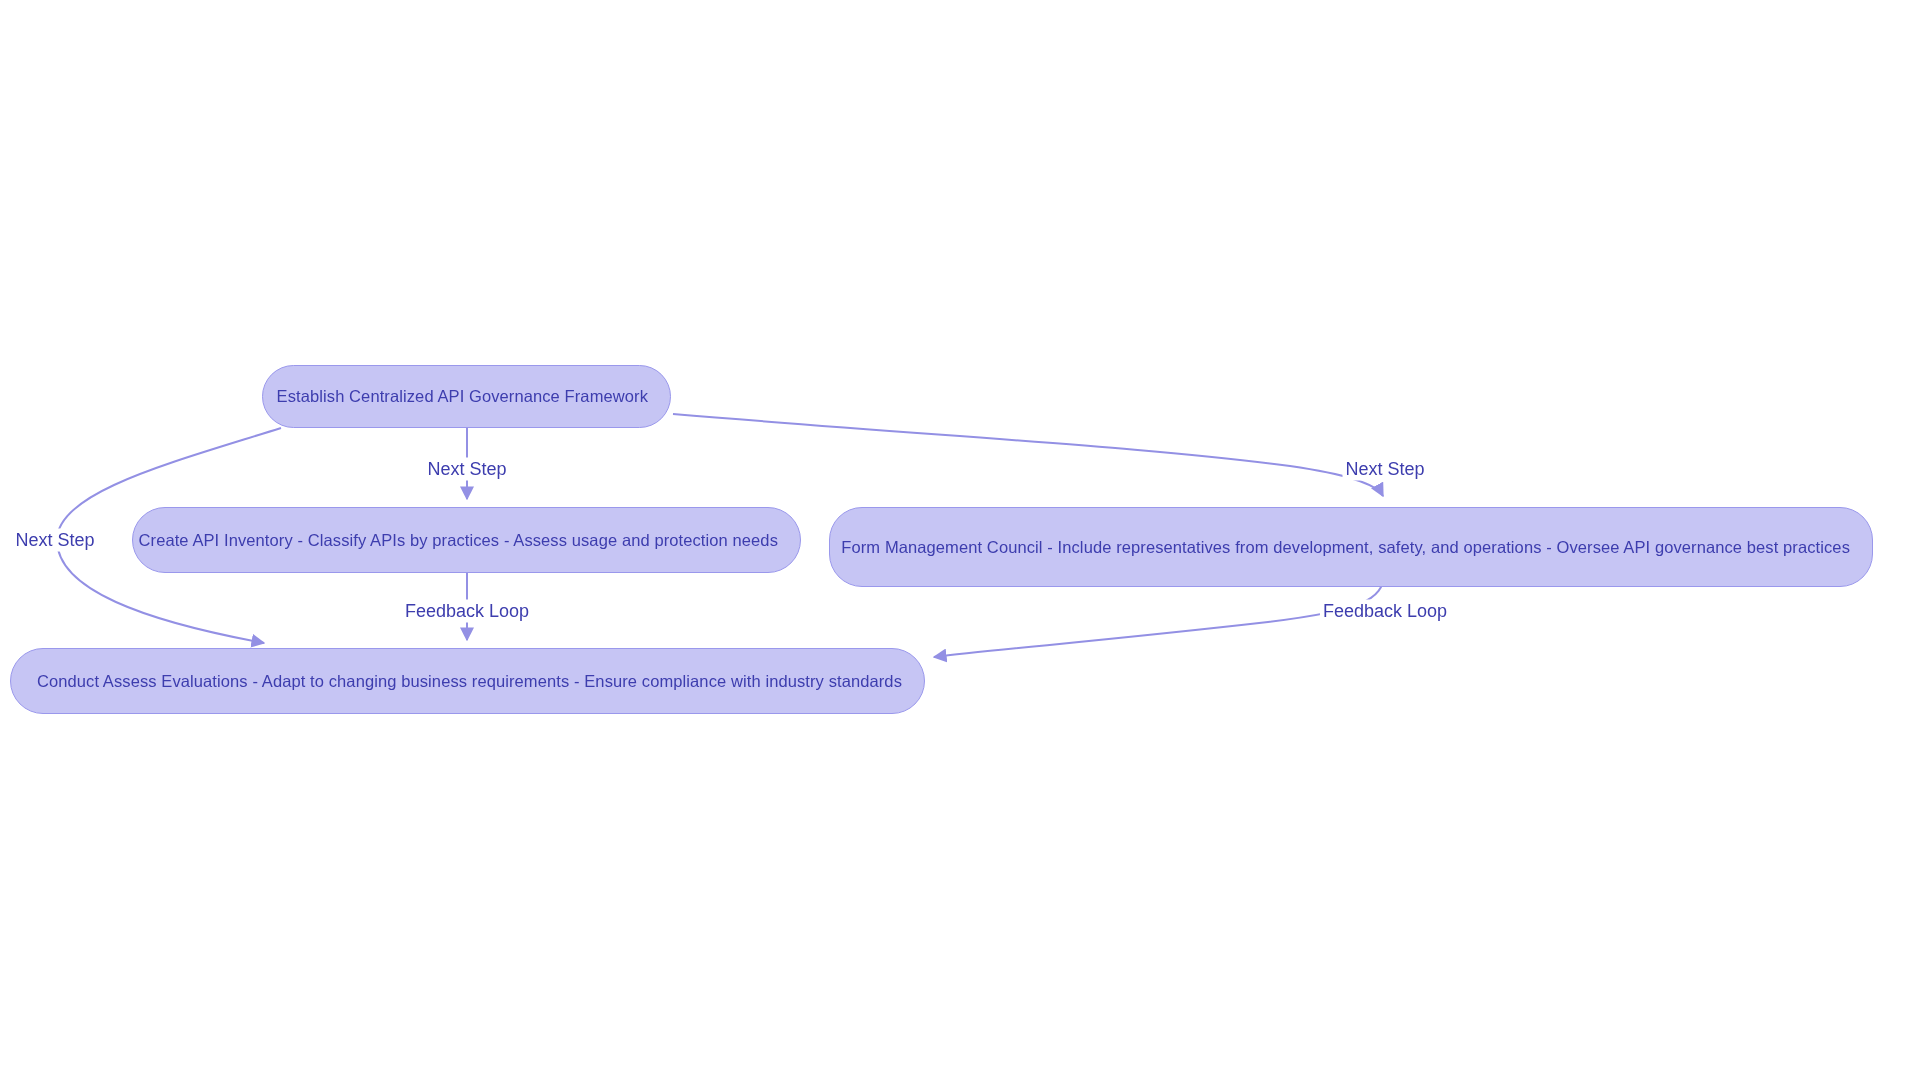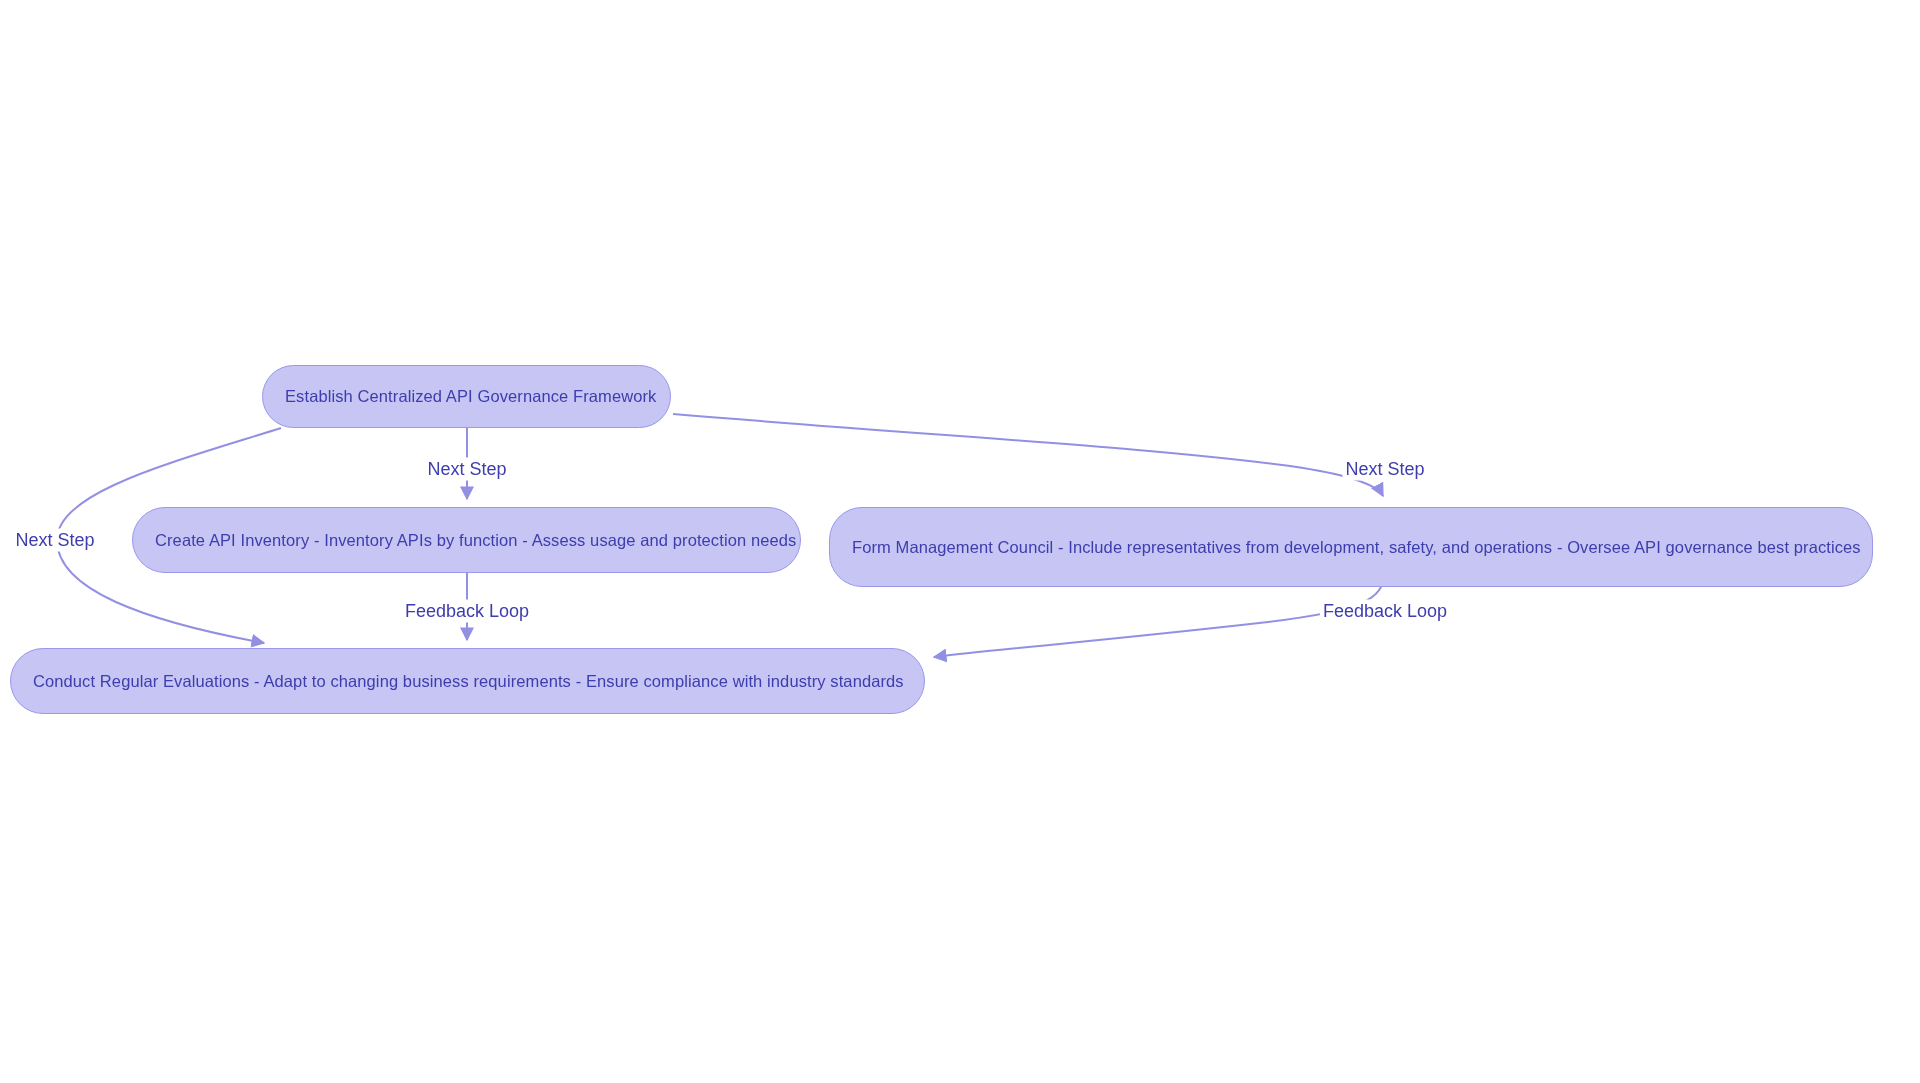--- a/index.html
+++ b/index.html
@@ -23,21 +23,21 @@
   .edge-path {
     fill: none;
     stroke: #9390e4;
     stroke-width: 2px;
   }
 
   .node {
     position: absolute;
     display: flex;
     align-items: center;
-    justify-content: flex-start;
+    justify-content: flex-end;
     background: #c6c5f4;
     border: 1px solid #9a98ec;
     border-radius: 33px;
     color: #3d3dae;
     font-size: 16.5px;
     text-align: center;
     padding: 0 22px;
     white-space: nowrap;
     letter-spacing: 0.1px;
   }
@@ -77,29 +77,29 @@
     <path class="edge-path" d="M 281 428 C 170 463, 57 492, 57 540 C 57 590, 145 621, 264 643" marker-end="url(#arrowhead)"></path>
     <path class="edge-path" d="M 467 573 L 467 640" marker-end="url(#arrowhead)"></path>
     <path class="edge-path" d="M 1384 573 C 1384 601, 1358 611, 1268 622 C 1110 640, 1000 649, 934 657" marker-end="url(#arrowhead)"></path>
   </svg>
 
   <div class="node node-a">
     <span>Establish Centralized API Governance Framework</span>
   </div>
 
   <div class="node node-b">
-    <span>Create API Inventory - Inventory APIs by function - Assess usage and protection needs</span>
+    <span>Create API Inventory - Classify APIs by practices - Assess usage and protection needs</span>
   </div>
 
   <div class="node node-c">
     <span>Form Management Council - Include representatives from development, safety, and operations - Oversee API governance best practices</span>
   </div>
 
   <div class="node node-d">
-    <span>Conduct Regular Evaluations - Adapt to changing business requirements - Ensure compliance with industry standards</span>
+    <span>Conduct Assess Evaluations - Adapt to changing business requirements - Ensure compliance with industry standards</span>
   </div>
 
   <div class="edge-label label-ab">Next Step</div>
 
   <div class="edge-label label-ac">Next Step</div>
 
   <div class="edge-label label-ad">Next Step</div>
 
   <div class="edge-label label-bd">Feedback Loop</div>
 

